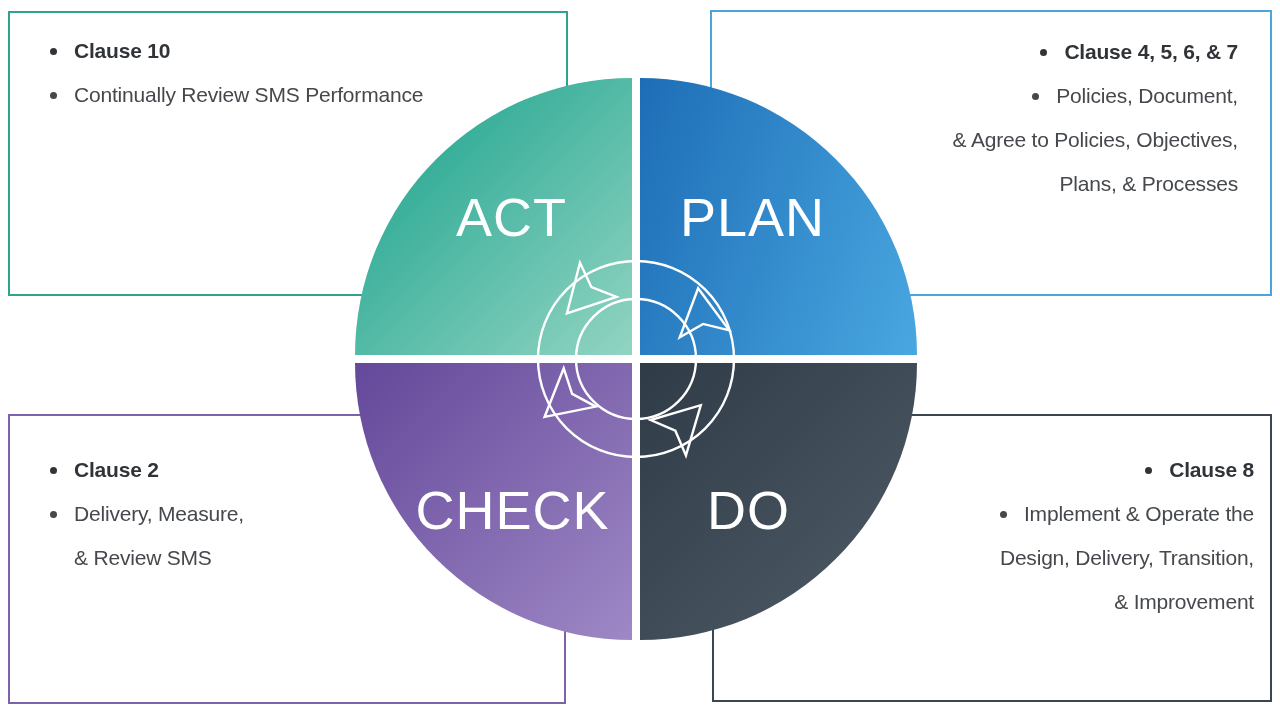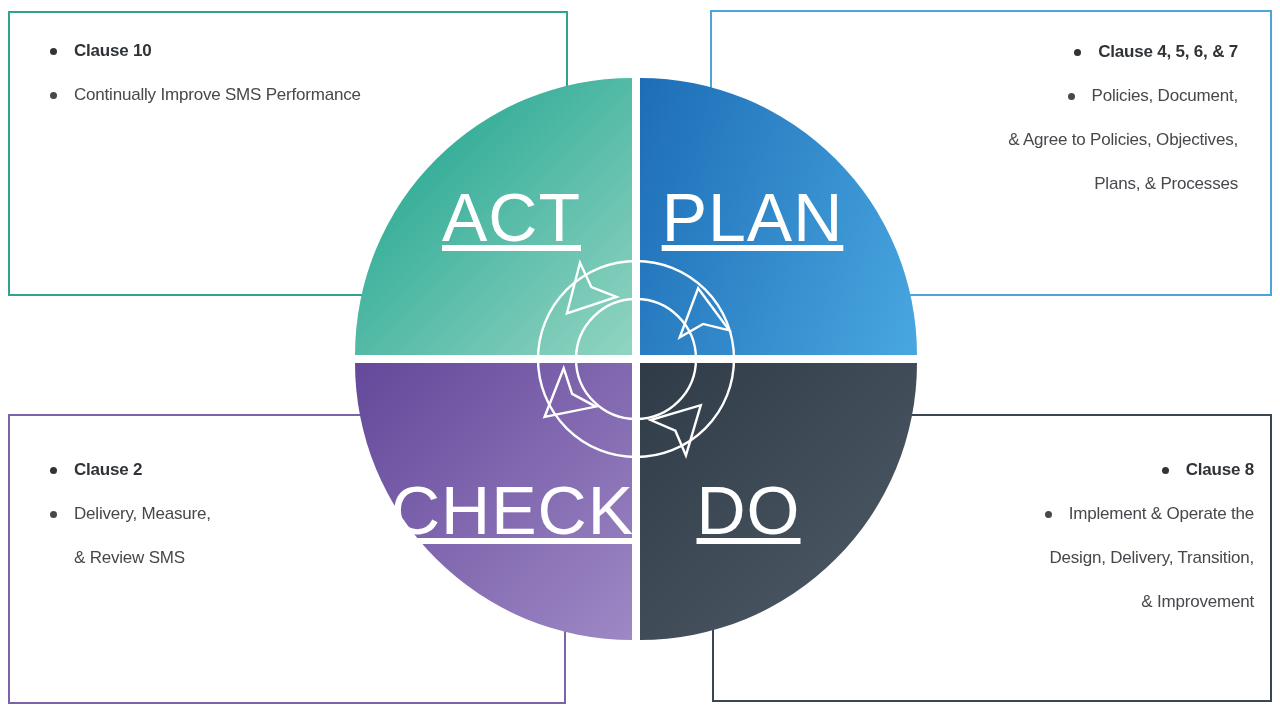--- a/index.html
+++ b/index.html
@@ -8,21 +8,21 @@
     background:#ffffff;font-family:"Liberation Sans", sans-serif;
   }
   
   .note-box{
     position:absolute;border:2px solid #888;background:#ffffff;
     box-sizing:border-box;z-index:1;
   }
   .note-box .lines{display:flex;flex-direction:column;}
   .line{
     display:flex;align-items:center;height:44px;
-    font-size:17px;color:#45484C;letter-spacing:-0.2px;
+    font-size:21px;color:#45484C;letter-spacing:-0.2px;
     white-space:nowrap;
   }
   .line.bold .txt{font-weight:bold;color:#303438;}
   .line.right{justify-content:flex-end;}
   .dot{
     width:7px;height:7px;border-radius:50%;background:#45484C;
     margin-right:17px;flex:0 0 auto;
   }
   .line.bold .dot{background:#303438;}
   .dot.hidden{visibility:hidden;}
@@ -39,22 +39,22 @@
     position:absolute;width:277px;height:277px;z-index:2;
     display:flex;align-items:center;justify-content:center;
     background:linear-gradient(135deg,var(--c1),var(--c2));
   }
   .q-act{  left:355px;top:78px; border-radius:100% 0 0 0;}
   .q-plan{ left:640px;top:78px; border-radius:0 100% 0 0;
            background:linear-gradient(110deg,var(--c1),var(--c2));justify-content:center;}
   .q-check{left:355px;top:363px;border-radius:0 0 0 100%;}
   .q-do{   left:640px;top:363px;border-radius:0 0 100% 0;align-items:center;}
   .q-label{
-    color:#ffffff;font-size:68px;font-weight:400;letter-spacing:1px;
-    line-height:1;user-select:none;text-decoration:underline;
+    color:#ffffff;font-size:54px;font-weight:400;letter-spacing:1px;
+    line-height:1;user-select:none;
   }
   .q-act   .q-label{transform:translate(18px,0);}
   .q-plan  .q-label{transform:translate(-26px,0);}
   .q-check .q-label{transform:translate(19px,8px);}
   .q-do    .q-label{transform:translate(-30px,8px);}
   
   .cycle-icon{position:absolute;left:516px;top:239px;z-index:3;}
 </style>
 </head>
 <body>
@@ -62,21 +62,21 @@
 <div id="stage">
 
   <div class="note-box box-tl" style="border-color: rgb(48, 162, 141);">
     <div class="lines">
         <div class="line bold">
           <span class="dot"></span>
           <span class="txt">Clause 10</span>
         </div>
         <div class="line">
           <span class="dot"></span>
-          <span class="txt">Continually Improve SMS Performance</span>
+          <span class="txt">Continually Review SMS Performance</span>
         </div>
       </div>
   </div>
   <div class="note-box box-tr" style="border-color: rgb(77, 163, 219);">
     <div class="lines">
         <div class="line bold right">
           <span class="dot"></span>
           <span class="txt">Clause 4, 5, 6, &amp; 7</span>
         </div>
         <div class="line right">

